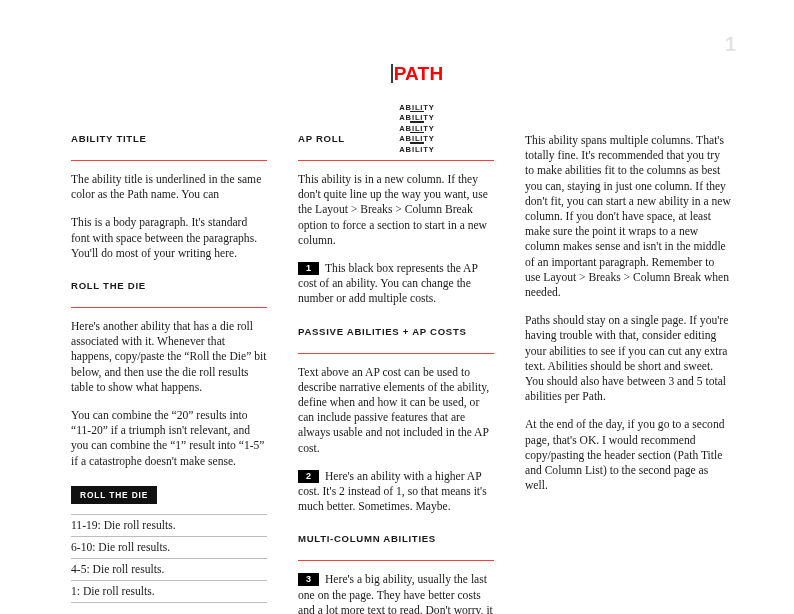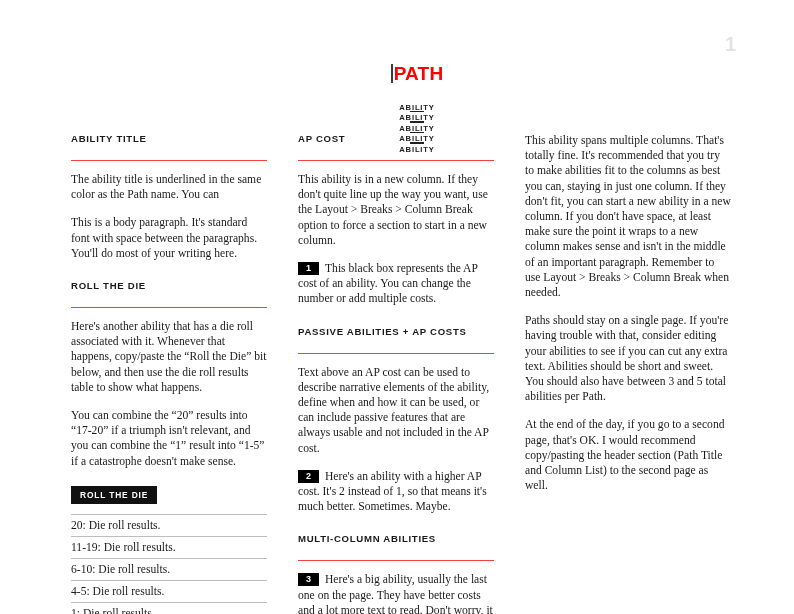--- a/index.html
+++ b/index.html
@@ -202,48 +202,45 @@
   <div class="columns">
 
     <div class="col col-1">
 
       <div class="sec-head">ABILITY TITLE</div>
       <p class="body">The ability title is underlined in the same color as the Path name. You can</p>
       <p class="body">This is a body paragraph. It's standard font with space between the paragraphs. You'll do most of your writing here.</p>
 
       <div class="sec-head spaced">ROLL THE DIE</div>
       <p class="body">Here's another ability that has a die roll associated with it. Whenever that happens, copy/paste the “Roll the Die” bit below, and then use the die roll results table to show what happens.</p>
-      <p class="body">You can combine the “20” results into “17-20” if a triumph isn't relevant, and you can combine the “1” result into “1-5” if a catastrophe doesn't make sense.</p>
+      <p class="body">You can combine the “20” results into “11-20” if a triumph isn't relevant, and you can combine the “1” result into “1-5” if a catastrophe doesn't make sense.</p>
 
       <div class="die-label">ROLL THE DIE</div>
 
       <table class="die-table">
         <tbody>
           <tr>
-            <td>20: Die roll results.</td>
-          </tr>
-          <tr>
             <td>11-19: Die roll results.</td>
           </tr>
           <tr>
             <td>6-10: Die roll results.</td>
           </tr>
           <tr>
             <td>4-5: Die roll results.</td>
           </tr>
           <tr>
             <td>1: Die roll results.</td>
           </tr>
         </tbody>
       </table>
     </div>
 
     <div class="col col-2">
 
-      <div class="sec-head">AP COST</div>
+      <div class="sec-head">AP ROLL</div>
       <p class="body">This ability is in a new column. If they don't quite line up the way you want, use the Layout &gt; Breaks &gt; Column Break option to force a section to start in a new column.</p>
       <p class="body"><span class="ap-badge">1</span><span>This black box represents the AP cost of an ability. You can change the number or add multiple costs.</span></p>
 
       <div class="sec-head spaced">PASSIVE ABILITIES + AP COSTS</div>
       <p class="body">Text above an AP cost can be used to describe narrative elements of the ability, define when and how it can be used, or can include passive features that are always usable and not included in the AP cost.</p>
       <p class="body"><span class="ap-badge">2</span><span>Here's an ability with a higher AP cost. It's 2 instead of 1, so that means it's much better. Sometimes. Maybe.</span></p>
 
       <div class="sec-head spaced">MULTI-COLUMN ABILITIES</div>
       <p class="body"><span class="ap-badge">3</span><span>Here's a big ability, usually the last one on the page. They have better costs and a lot more text to read. Don't worry, it will be worth it.</span></p>
     </div>

